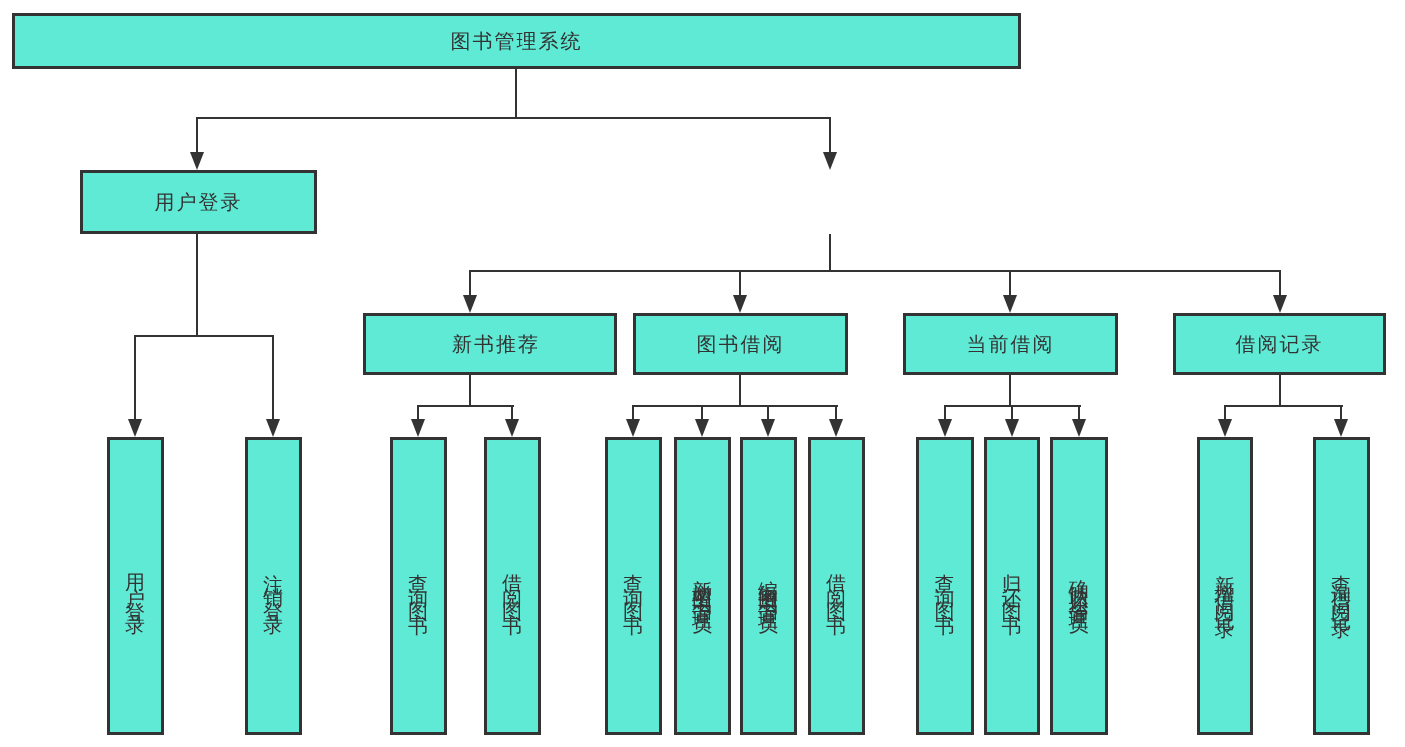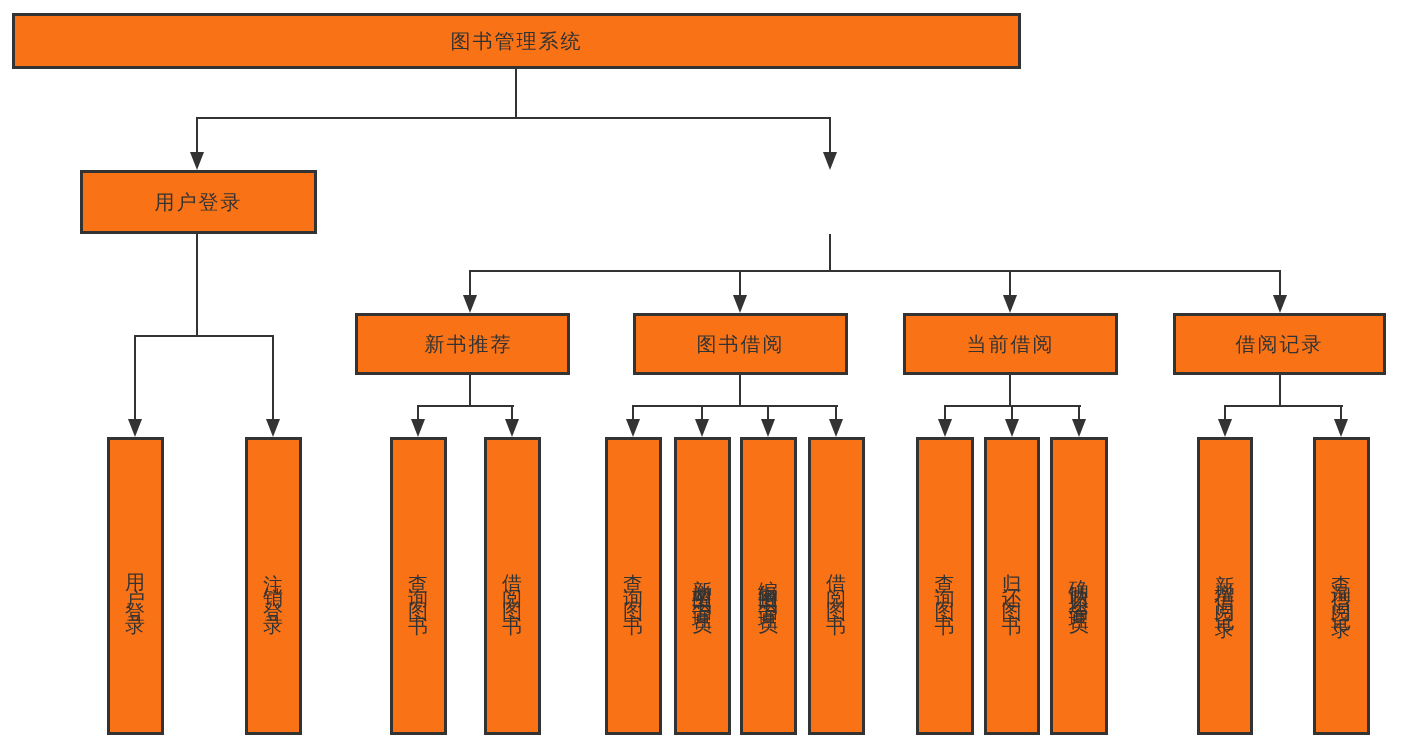--- a/index.html
+++ b/index.html
@@ -6,21 +6,21 @@
   #stage{
     position:relative;
     width:1405px;height:747px;
     background:#ffffff;
     font-family:"Liberation Sans", sans-serif;
     overflow:hidden;
   }
   .bx{
     position:absolute;
     border:3px solid #333333;
-    background:#f97316;
+    background:#5eead4;
     box-sizing:border-box;
     display:flex;align-items:center;justify-content:center;
     color:#333333;
   }
   .h-label{font-size:20px;letter-spacing:2px;white-space:nowrap;}
   .v-label{
     writing-mode:vertical-rl;
     text-orientation:mixed;
     font-size:20px;
     line-height:1;
@@ -75,21 +75,21 @@
   <div class="ln" style="left:469px;top:270px;width:812px;height:2px;"></div>
   <div class="ln" style="left:469px;top:272px;width:2px;height:25px;"></div>
   <div class="ln" style="left:739px;top:272px;width:2px;height:25px;"></div>
   <div class="ln" style="left:1009px;top:272px;width:2px;height:25px;"></div>
   <div class="ln" style="left:1279px;top:272px;width:2px;height:25px;"></div>
   <div class="ar" style="left:463px;top:295px;"></div>
   <div class="ar" style="left:733px;top:295px;"></div>
   <div class="ar" style="left:1003px;top:295px;"></div>
   <div class="ar" style="left:1273px;top:295px;"></div>
 
-  <div class="bx l3" style="left:355px;width:215px;padding-left:12px;">
+  <div class="bx l3" style="left:363px;width:254px;padding-left:12px;">
     <span class="h-label">新书推荐</span>
   </div>
   <div class="bx l3" style="left:633px;width:215px;">
     <span class="h-label">图书借阅</span>
   </div>
   <div class="bx l3" style="left:903px;width:215px;">
     <span class="h-label">当前借阅</span>
   </div>
   <div class="bx l3" style="left:1173px;width:213px;">
     <span class="h-label">借阅记录</span>

